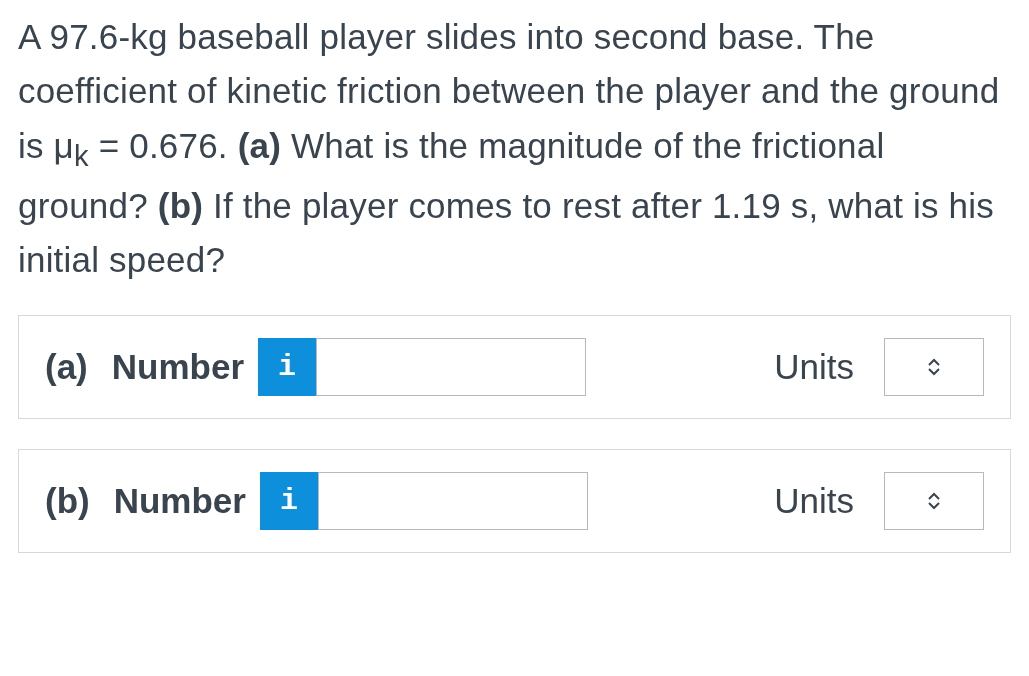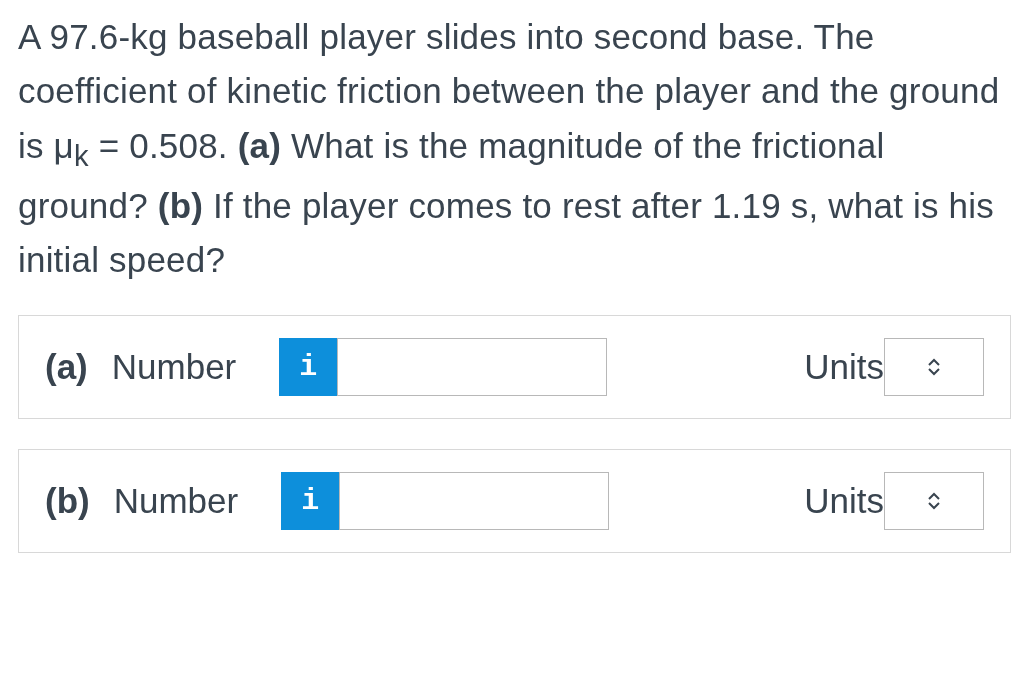--- a/index.html
+++ b/index.html
@@ -22,21 +22,22 @@
     margin-bottom: 30px;
     display: flex;
     align-items: center;
     font-size: 35px;
   }
   .part-label {
     font-weight: 700;
     margin-right: 24px;
   }
   .number-label {
-    margin-right: 43px;
+    margin-right: 14px;
+    font-weight: bold;
   }
   .info-icon {
     width: 58px;
     height: 58px;
     background: #0d8fdb;
     color: #fff;
     display: flex;
     align-items: center;
     justify-content: center;
     font-family: 'Courier New', monospace;
@@ -48,20 +49,21 @@
   .num-input {
     height: 58px;
     width: 270px;
     border: 1px solid #b8b8b8;
     font-size: 28px;
     padding: 0 10px;
     outline: none;
   }
   .spacer { flex: 1; }
   .units-label {
+    margin-right: 30px;
   }
   .units-select {
     width: 100px;
     height: 58px;
     border: 1px solid #b8b8b8;
     display: flex;
     align-items: center;
     justify-content: center;
     cursor: pointer;
     background: #fff;
@@ -72,21 +74,21 @@
     align-items: center;
     line-height: 0.6;
     font-size: 18px;
     color: #39444f;
   }
 </style>
 </head>
 <body>
 
 <div class="question">
-  <span>A 97.6-kg baseball player slides into second base. The coefficient of kinetic friction between the player and the ground is μ</span><sub>k</sub><span> = 0.508. </span><b>(a)</b><span> What is the magnitude of the frictional ground? </span><b>(b)</b><span> If the player comes to rest after 1.19 s, what is his initial speed?</span>
+  <span>A 97.6-kg baseball player slides into second base. The coefficient of kinetic friction between the player and the ground is μ</span><sub>k</sub><span> = 0.676. </span><b>(a)</b><span> What is the magnitude of the frictional ground? </span><b>(b)</b><span> If the player comes to rest after 1.19 s, what is his initial speed?</span>
 </div>
 
 <div class="answer-row">
   <span class="part-label">(a)</span>
   <span class="number-label">Number</span>
   <div class="info-icon">
     <span>i</span>
   </div>
   <input class="num-input" type="text" value="" style="">
   <div class="spacer"></div>

